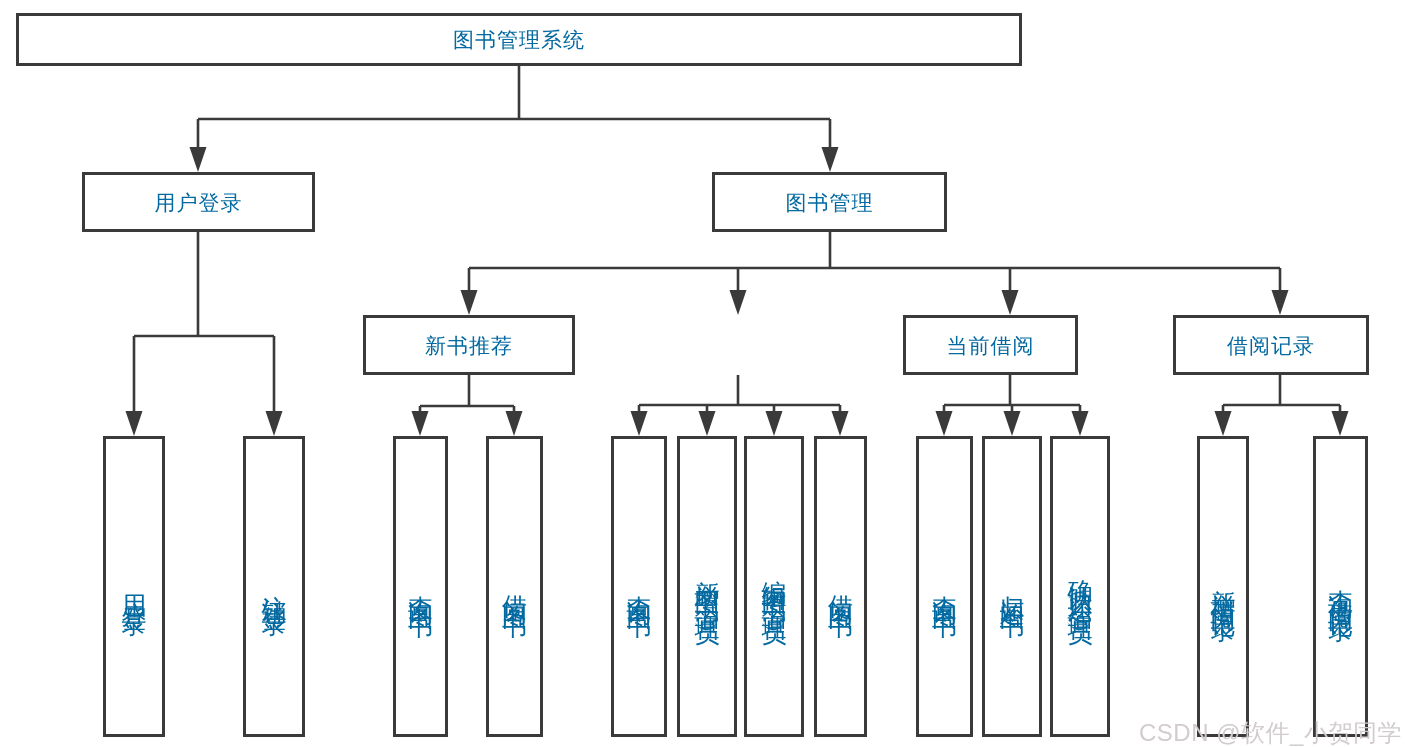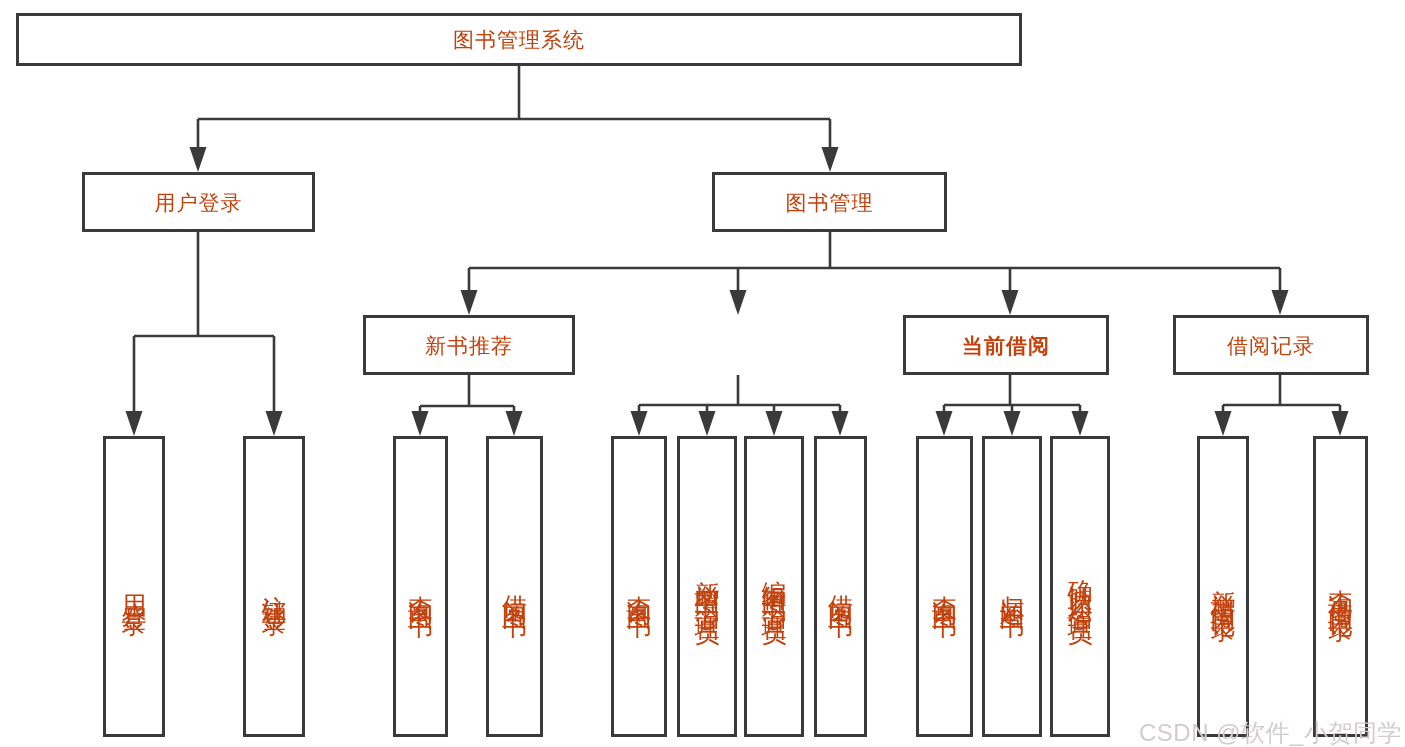--- a/index.html
+++ b/index.html
@@ -16,21 +16,21 @@
   .connectors {
     position: absolute; left: 0; top: 0;
     width: 1405px; height: 747px;
     z-index: 1;
   }
   .node {
     position: absolute;
     box-sizing: border-box;
     border: 3px solid #3a3a3a;
     background: #ffffff;
-    color: #c2410c;
+    color: #0369a1;
     display: flex;
     align-items: center;
     justify-content: center;
     z-index: 2;
     font-size: 21px;
     letter-spacing: 1px;
     line-height: 1;
   }
   .leaf {
     font-size: 25px;
@@ -129,21 +129,21 @@
       <polygon points="1331.5,411 1348.5,411 1340,436"></polygon>
     </g>
   </svg>
 
   <div class="node" style="left:16px; top:13px; width:1006px; height:53px;">图书管理系统</div>
 
   <div class="node" style="left:82px; top:172px; width:233px; height:60px;">用户登录</div>
   <div class="node" style="left:712px; top:172px; width:235px; height:60px;">图书管理</div>
 
   <div class="node" style="left:363px; top:315px; width:212px; height:60px;">新书推荐</div>
-  <div class="node" style="left:903px; top:315px; width:206px; height:60px;font-weight:bold;">当前借阅</div>
+  <div class="node" style="left:903px; top:315px; width:175px; height:60px;">当前借阅</div>
   <div class="node" style="left:1173px; top:315px; width:196px; height:60px;">借阅记录</div>
 
   <div class="node leaf" style="left:103px; top:436px; width:62px; height:301px;">
     <span class="vtext">用户登录</span>
   </div>
   <div class="node leaf" style="left:243px; top:436px; width:62px; height:301px;">
     <span class="vtext">注销登录</span>
   </div>
 
   <div class="node leaf" style="left:393px; top:436px; width:55px; height:301px;">

